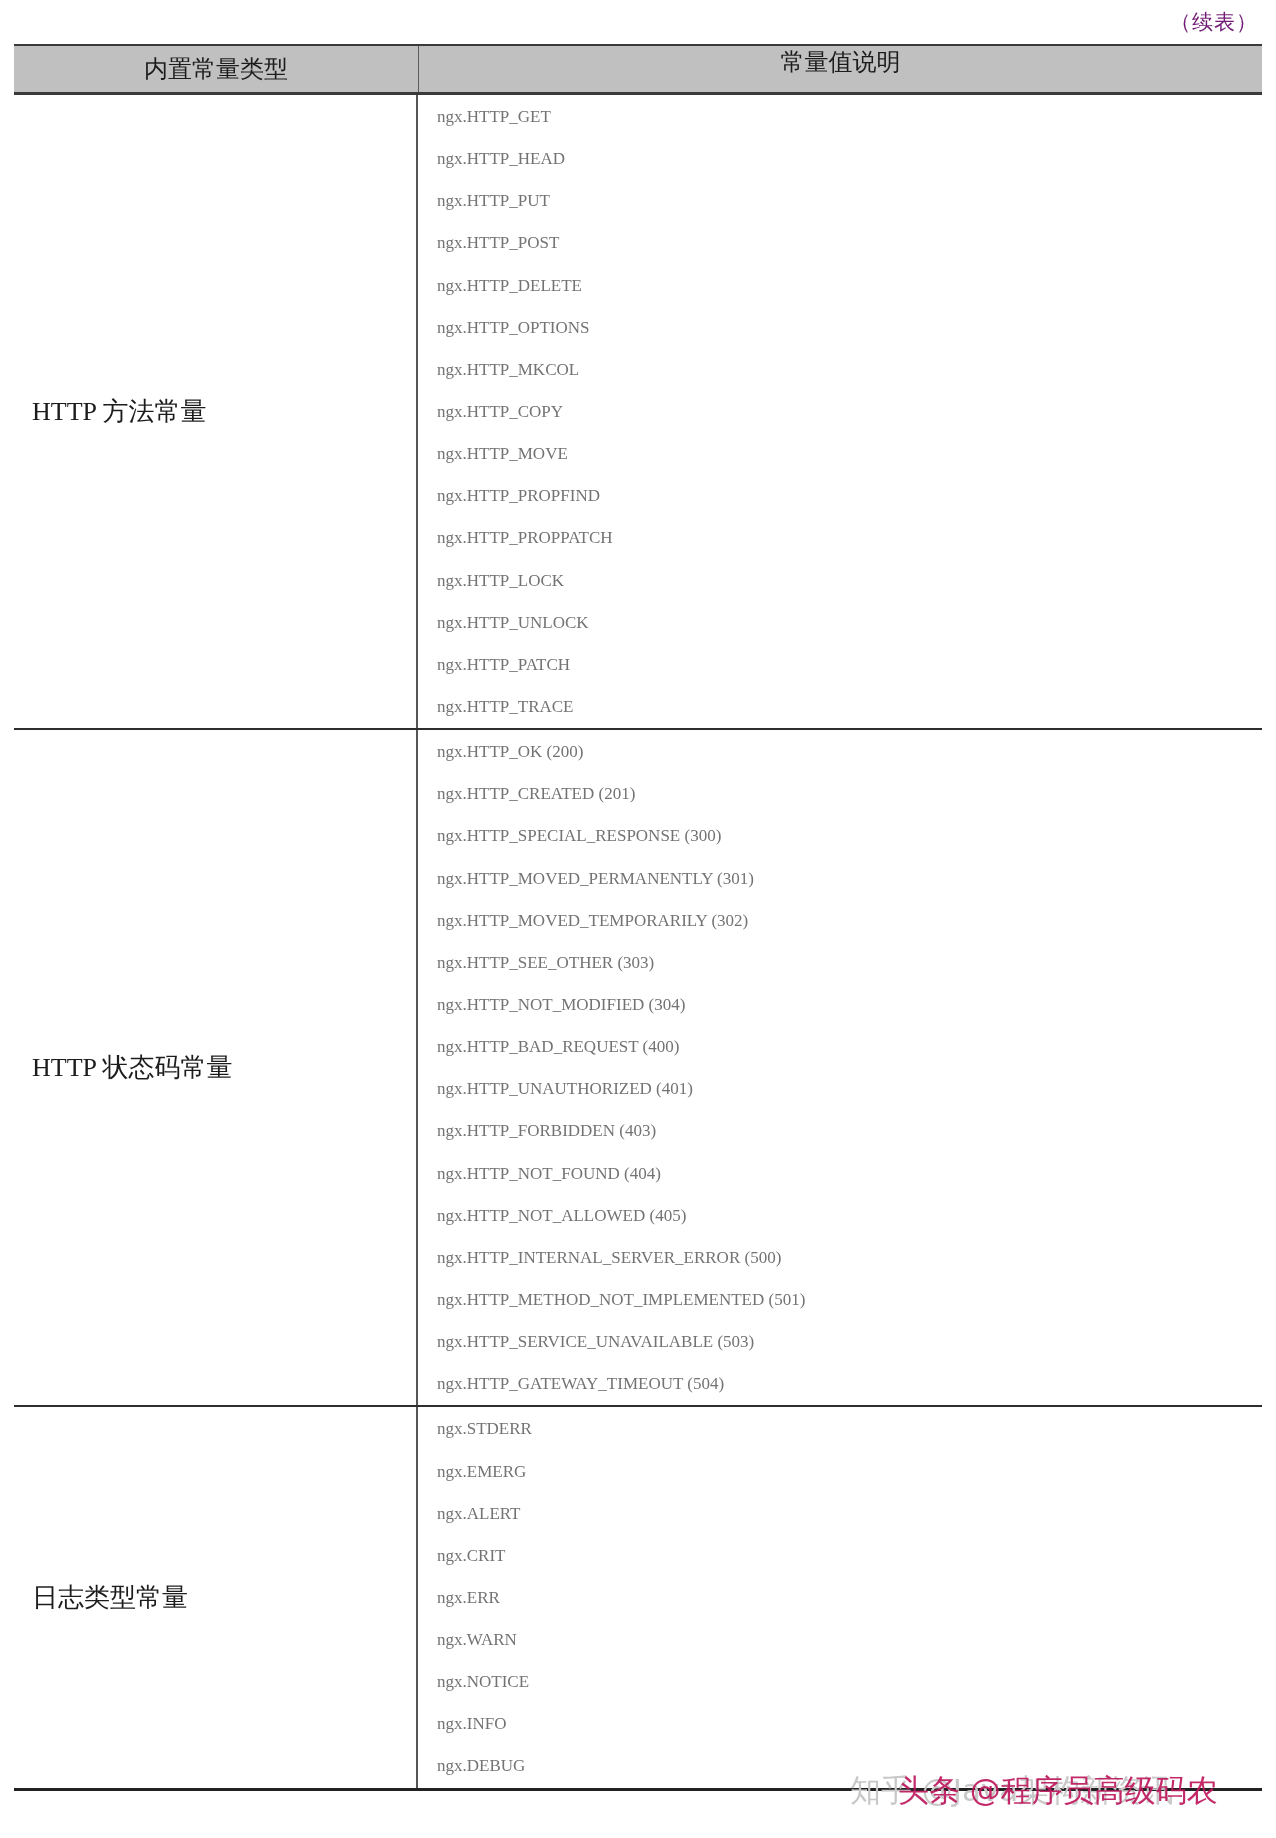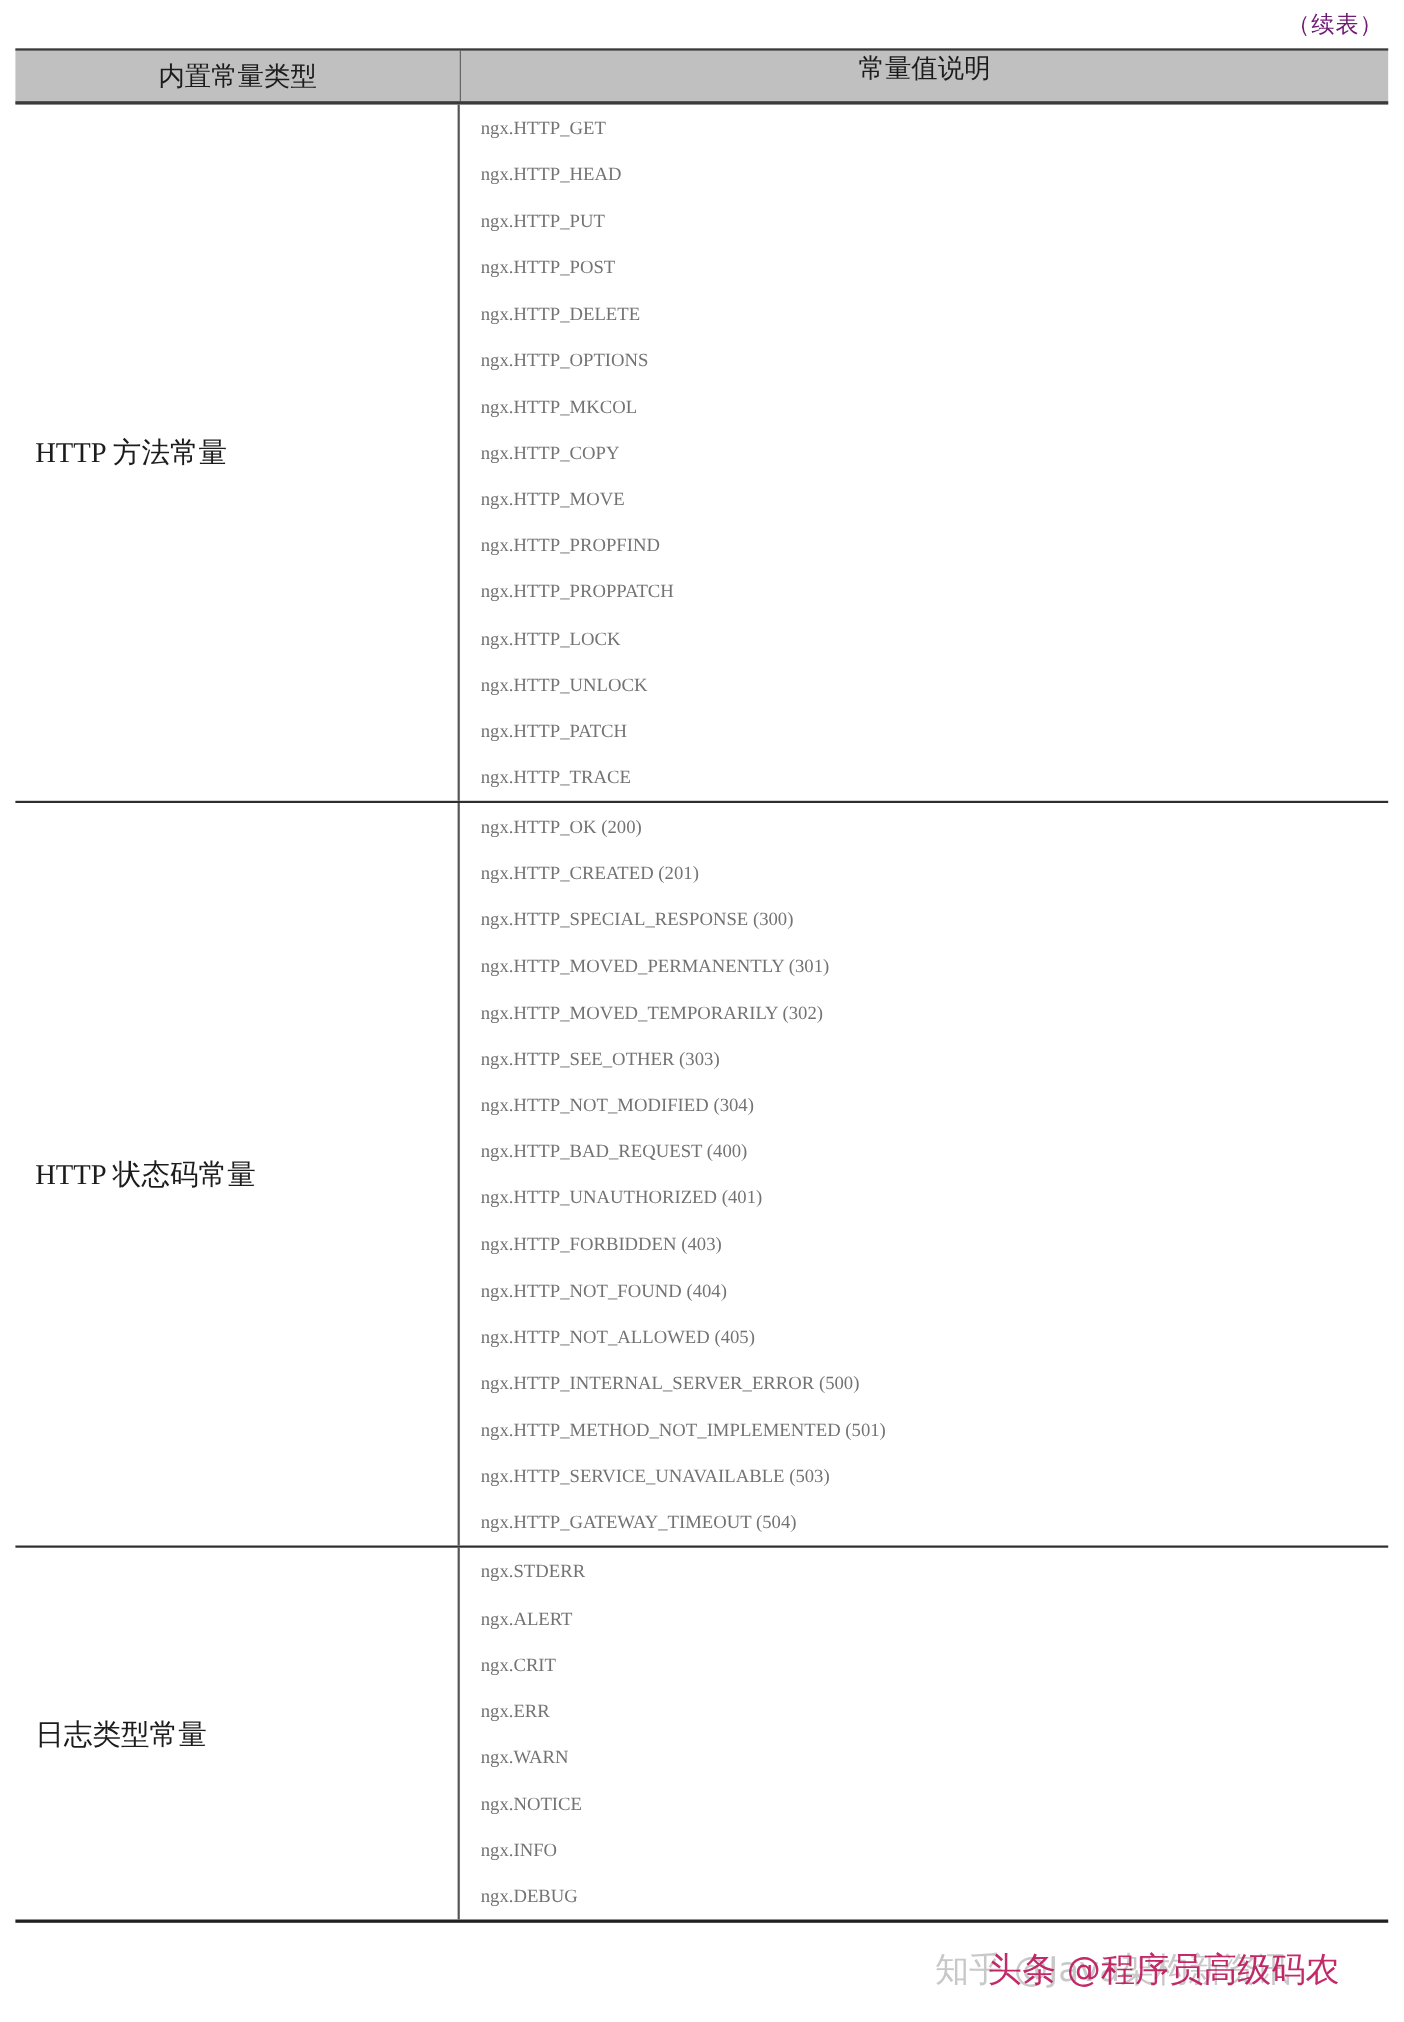--- a/index.html
+++ b/index.html
@@ -85,20 +85,21 @@
           <div class="row">ngx.HTTP_SERVICE_UNAVAILABLE (503)</div>
           <div class="row">ngx.HTTP_GATEWAY_TIMEOUT (504)</div>
         </div>
       </div>
       <div class="section last">
         <div class="c1">
           <span>日志类型常量</span>
         </div>
         <div class="c2">
           <div class="row">ngx.STDERR</div>
+          <div class="row">ngx.EMERG</div>
           <div class="row">ngx.ALERT</div>
           <div class="row">ngx.CRIT</div>
           <div class="row">ngx.ERR</div>
           <div class="row">ngx.WARN</div>
           <div class="row">ngx.NOTICE</div>
           <div class="row">ngx.INFO</div>
           <div class="row">ngx.DEBUG</div>
         </div>
       </div>
     </div>

